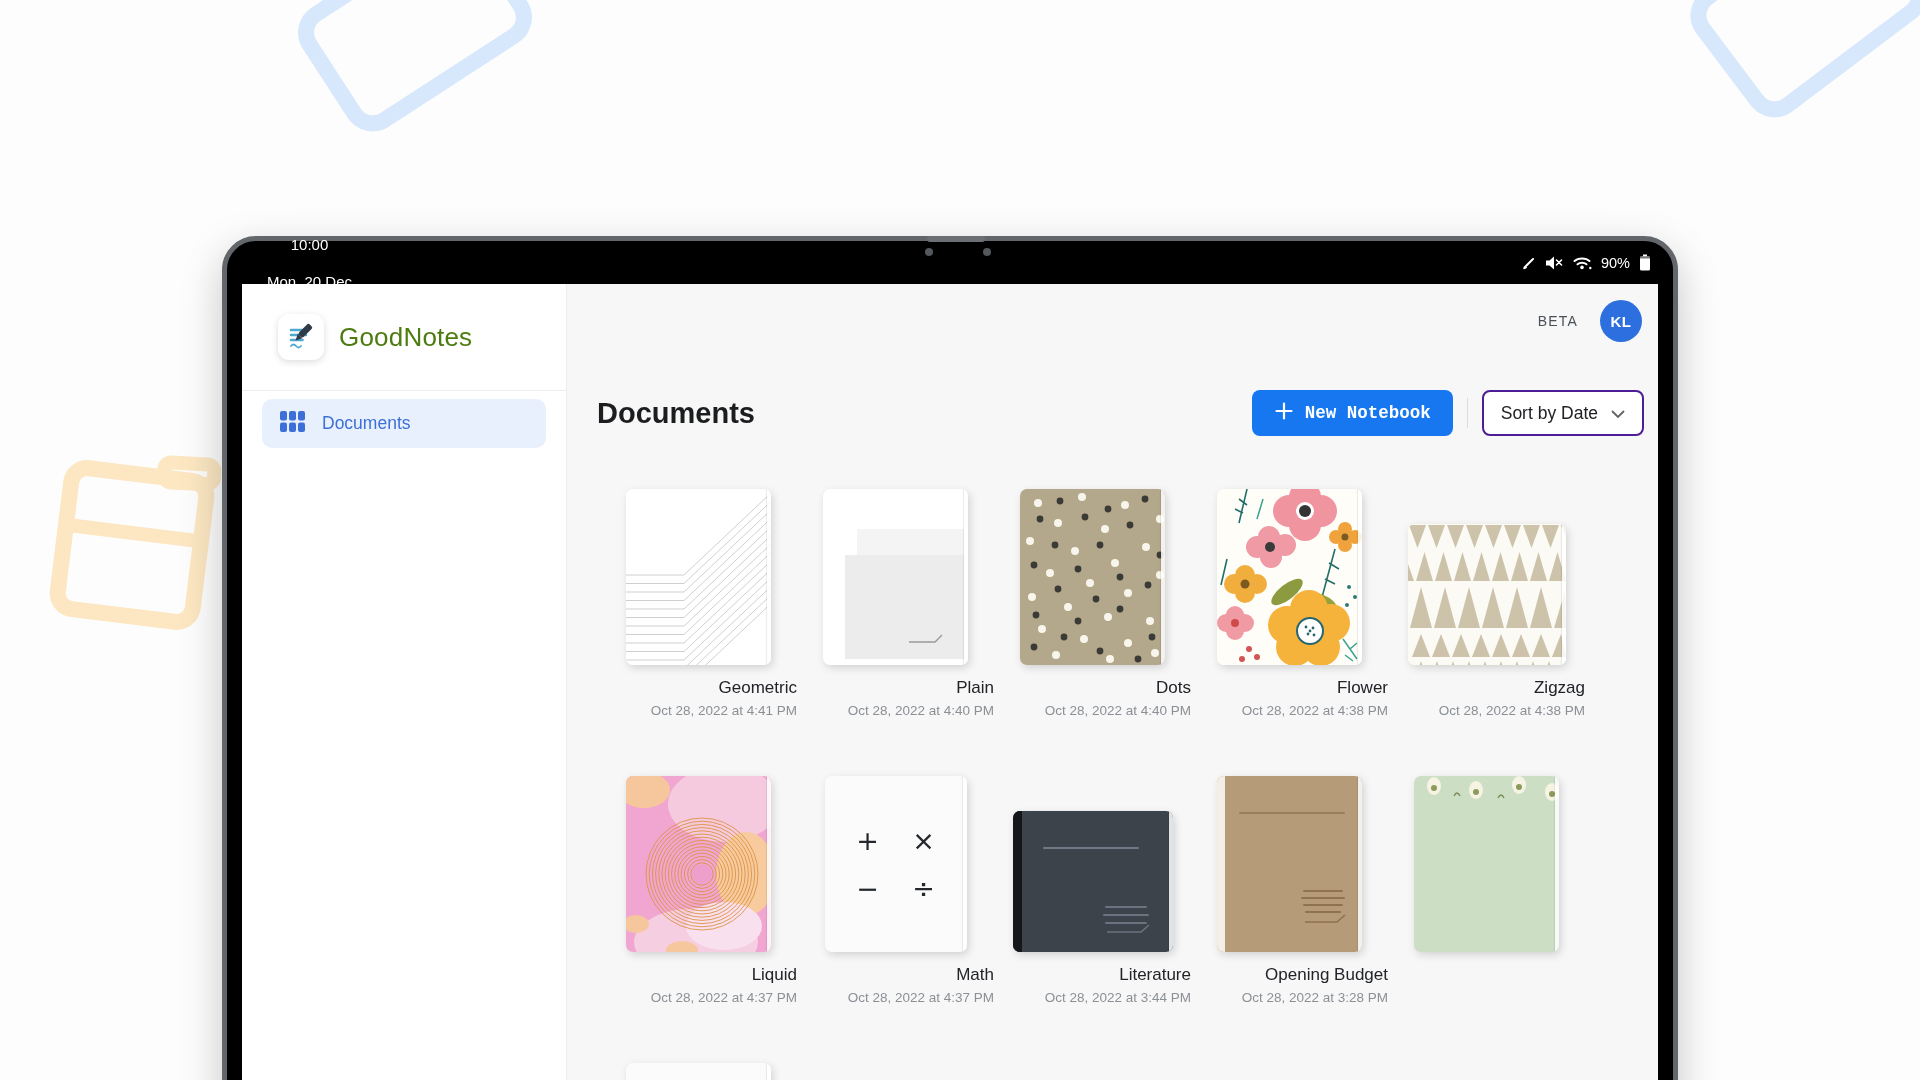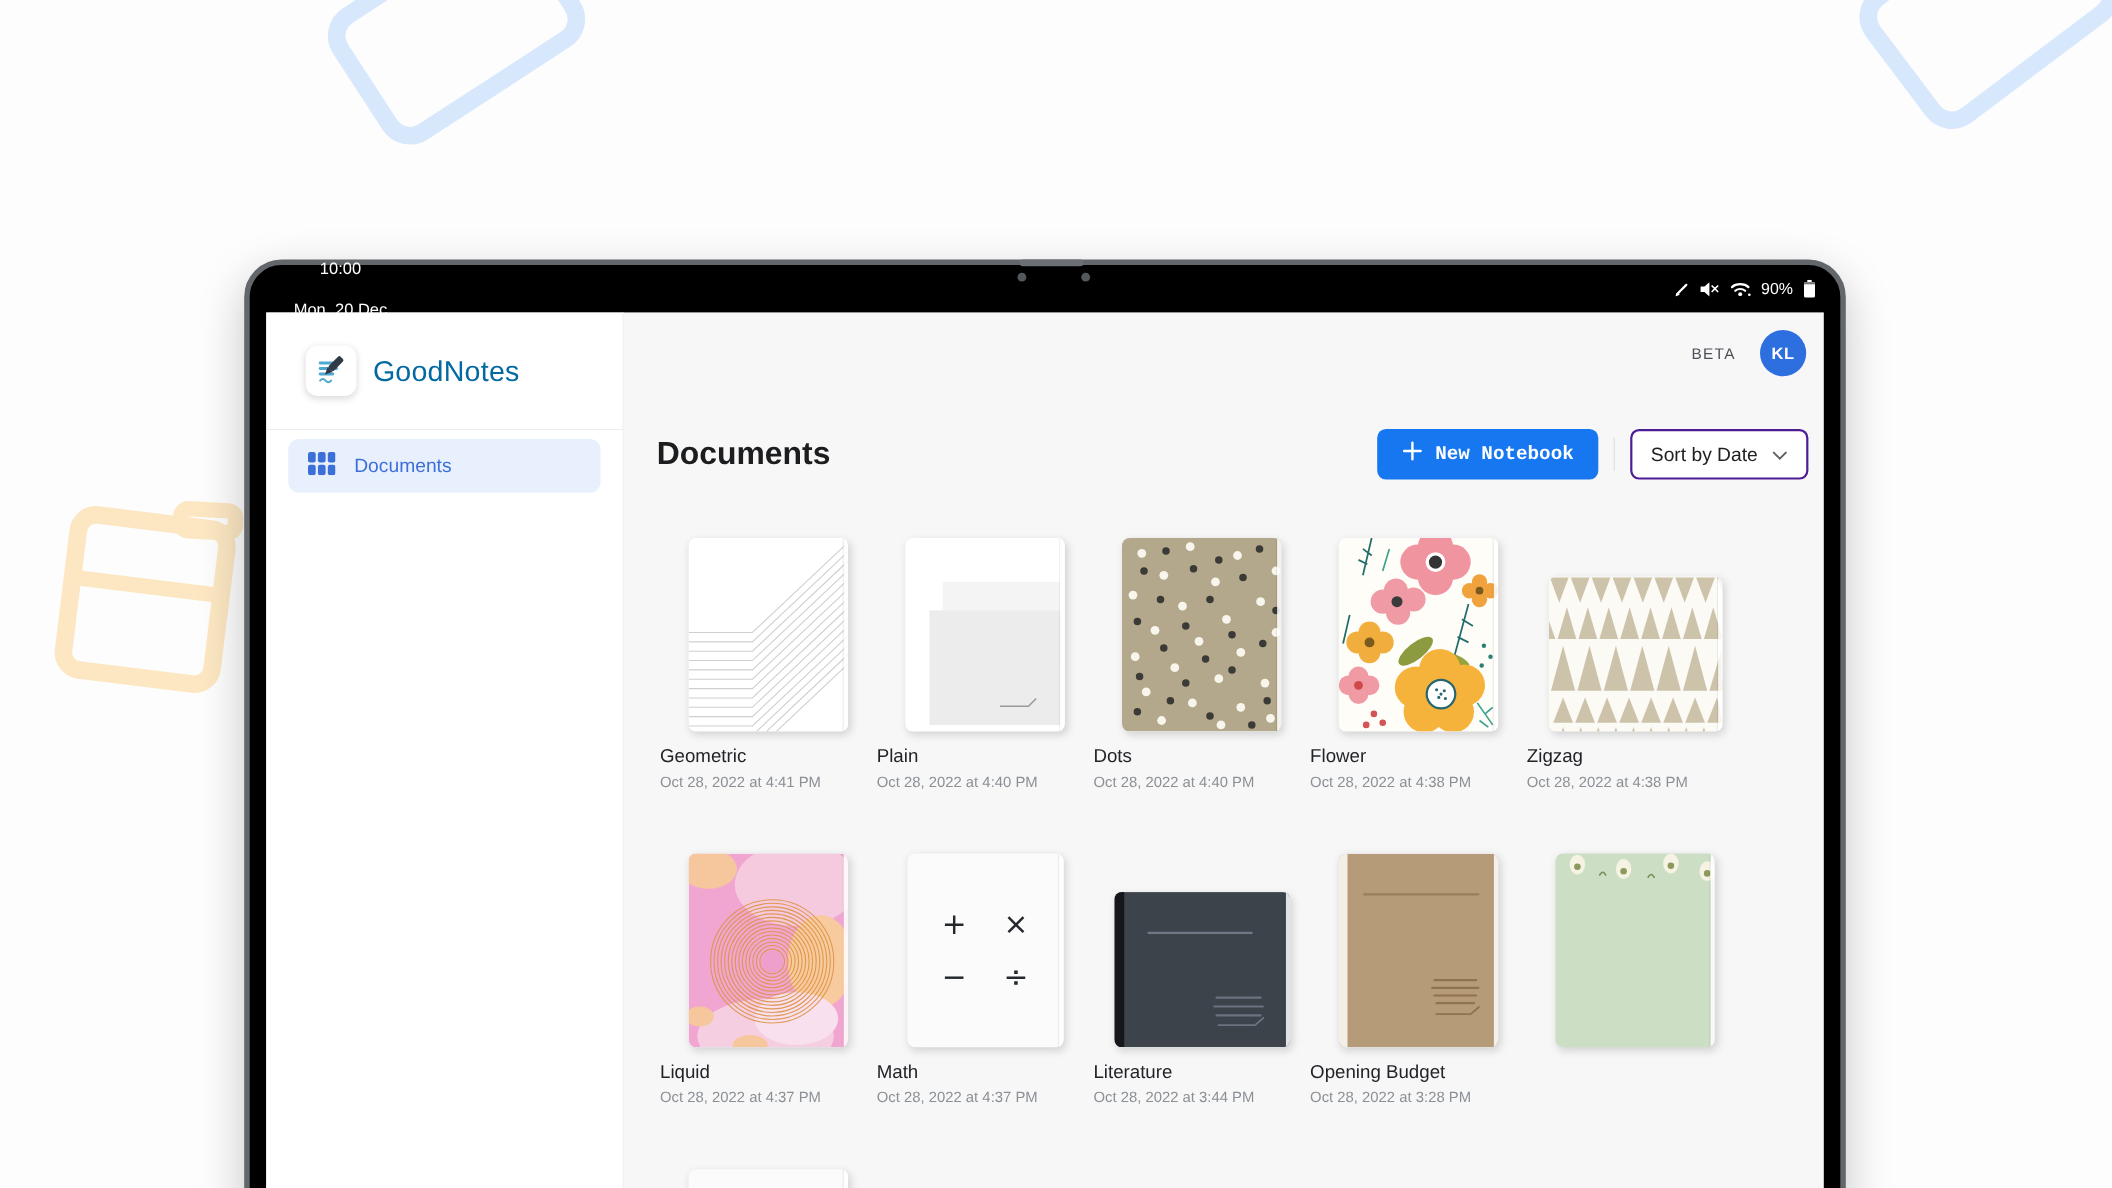--- a/index.html
+++ b/index.html
@@ -33,37 +33,37 @@
   .sb-right { margin-left:auto; display:flex; align-items:center; gap:9px; }
   .sb-right svg { display:block; }
   .sb-batt-text { font-size:14.5px; }
 
   .screen { position:absolute; left:15px; right:15px; top:43px; bottom:0; background:#f7f7f8; display:flex; overflow:hidden; }
 
   
   .sidebar { width:325px; background:#fff; border-right:1px solid #ededee; display:flex; flex-direction:column; }
   .logo-row { height:107px; display:flex; align-items:center; gap:15px; padding-left:36px; border-bottom:1px solid #ededee; }
   .logo-badge { width:46px; height:46px; background:#fff; border-radius:11px; box-shadow:0 2px 7px rgba(0,0,0,.14); display:flex; align-items:center; justify-content:center; }
-  .brand-name { font-size:26px; color:#0369a1; font-weight:500; letter-spacing:.2px; }
+  .brand-name { font-size:26px; color:#4d7c0f; font-weight:500; letter-spacing:.2px; }
   .nav-item { margin:8px 20px 0 20px; height:49px; border-radius:10px; background:#e9f0fd; display:flex; align-items:center; gap:17px; padding-left:18px; cursor:pointer; }
   .nav-item .nav-label { font-size:17.5px; color:#3d6fd8; font-weight:500; }
 
   
   .main { flex:1; position:relative; overflow:hidden; }
   .account-row { height:58px; display:flex; justify-content:flex-end; align-items:center; gap:22px; padding:16px 16px 0 0; }
   .beta { font-size:14px; color:#4b5157; letter-spacing:1.2px; font-weight:500; }
   .avatar { width:42px; height:42px; border-radius:50%; background:#2e6fe0; color:#fff; font-size:15px; font-weight:700; letter-spacing:.5px; display:flex; align-items:center; justify-content:center; cursor:pointer; }
   .header-row { display:flex; align-items:center; margin:48px 14px 0 30px; }
   .page-title { flex:1; font-size:29px; font-weight:600; color:#1c1d1f; }
   .btn-new { height:46px; padding:0 22px; border-radius:8px; background:#1677f1; color:#fff; font-size:17.5px; font-weight:600; display:flex; align-items:center; gap:11px; border:none; cursor:pointer; font-family:Liberation Mono, monospace; }
   .btn-sep { width:1px; height:30px; background:#dcdcdc; margin:0 14px; }
   .btn-sort { height:46px; padding:0 17px; border-radius:8px; background:#fff; border:2px solid #4c1d95; color:#202124; font-size:17.5px; display:flex; align-items:center; gap:13px; cursor:pointer; font-family:inherit; }
 
   .grid { margin:53px 0 0 33px; display:grid; grid-template-columns:repeat(5,197px); row-gap:56px; }
-  .tile { display:flex; flex-direction:column; align-items:flex-start; cursor:pointer; }
+  .tile { display:flex; flex-direction:column; align-items:flex-end; cursor:pointer; }
   .cover-box { height:176px; width:100%; display:flex; align-items:flex-end; justify-content:center; }
   .cover { position:relative; border-radius:7px; overflow:hidden; box-shadow:2px 3px 8px rgba(0,0,0,.15); }
   .cover::after { content:''; position:absolute; top:0; bottom:0; right:0; width:4px; background:rgba(255,255,255,.85); box-shadow:-1px 0 1px rgba(0,0,0,.08); }
   .cover svg { display:block; }
   .nb-name { margin-top:12px; font-size:17px; color:#212327; line-height:22px; }
   .nb-date { margin-top:3px; font-size:13.5px; color:#8b9095; line-height:18px; }
 
   .cover-plain { width:145px; height:176px; background:#fff; }
   .cover-plain .sq1 { position:absolute; left:34px; top:40px; right:4px; bottom:60px; background:#f4f4f4; }
   .cover-plain .sq2 { position:absolute; left:22px; top:66px; right:4px; bottom:6px; background:#ececec; }

